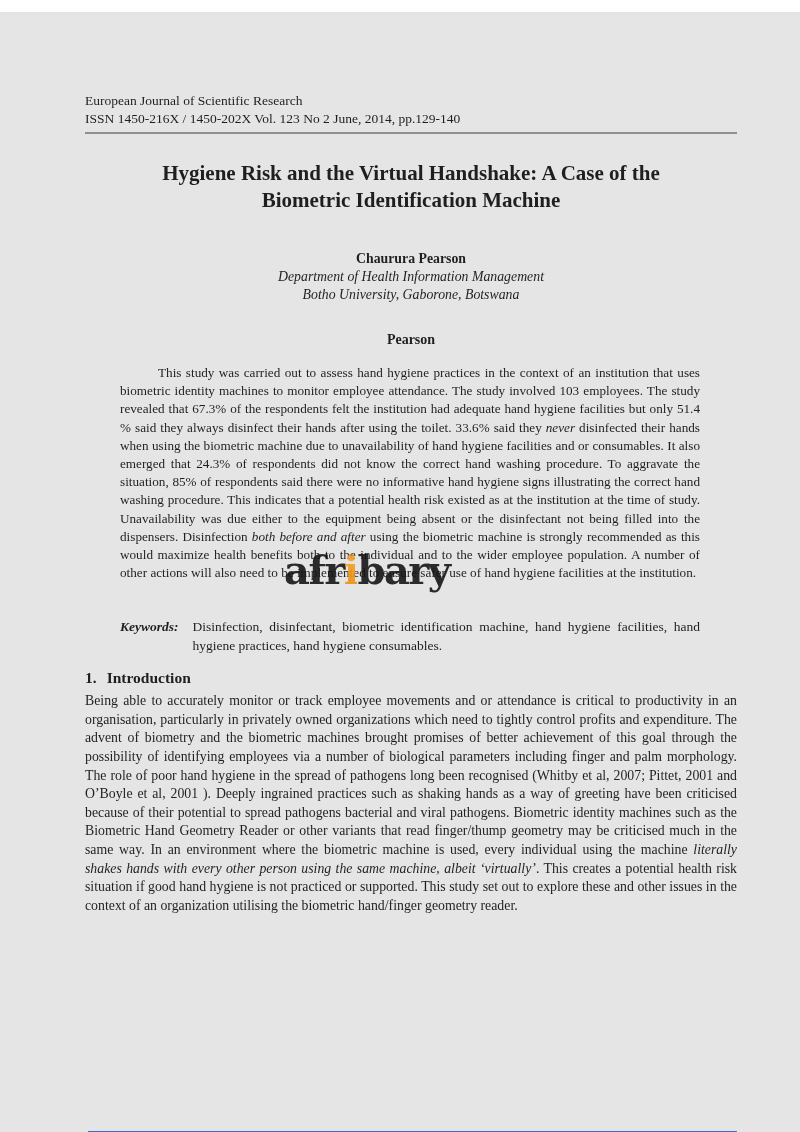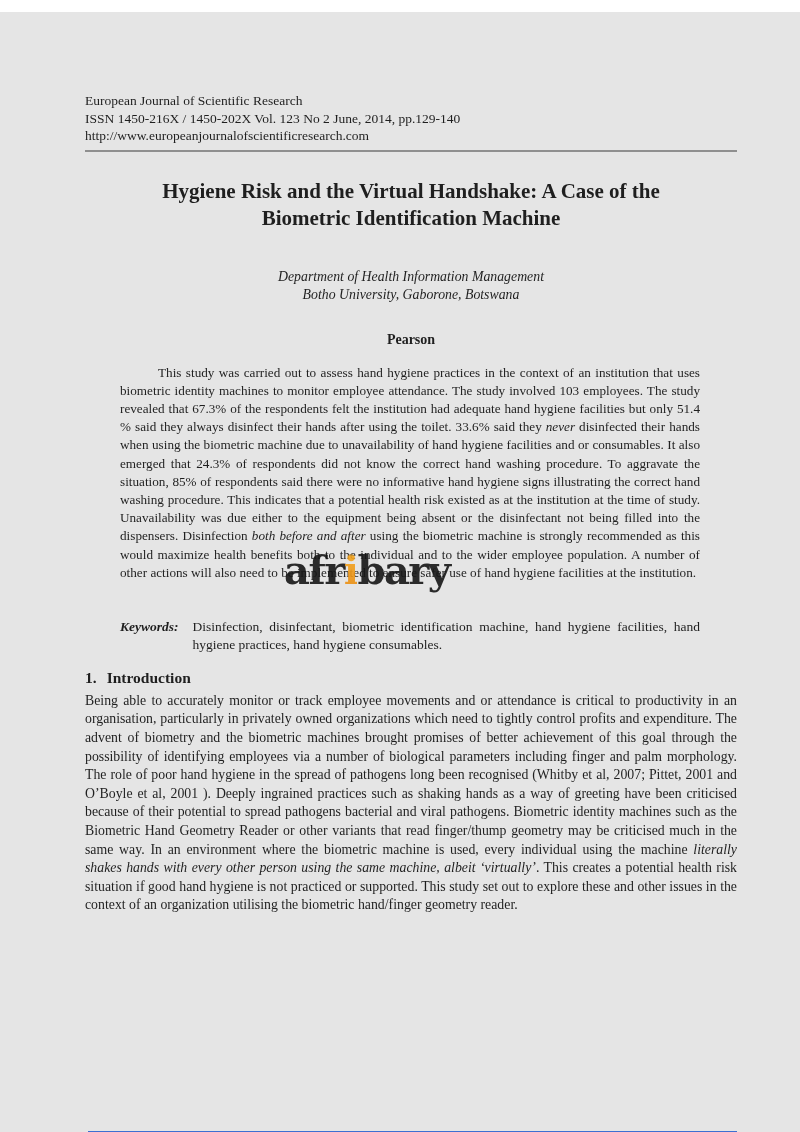--- a/index.html
+++ b/index.html
@@ -112,31 +112,31 @@
 </style>
 </head>
 <body>
 
 <div class="page">
   <div class="content">
 
     <header class="jheader">
       <div>European Journal of Scientific Research</div>
       <div>ISSN 1450-216X / 1450-202X Vol. 123 No 2 June, 2014, pp.129-140</div>
-      <div>http://www.europeanjournalofscientificresearch.com</div>
     </header>
 
     <hr class="header-rule">
 
     <h1 class="title">
       <span>Hygiene Risk and the Virtual Handshake: A Case of the</span><br>
       <span>Biometric Identification Machine</span>
     </h1>
 
     <div class="author-block">
+      <div class="author-name">Chaurura Pearson</div>
       <div class="italic">Department of Health Information Management</div>
       <div class="italic">Botho University, Gaborone, Botswana</div>
     </div>
 
     <div class="abstract-heading">Pearson</div>
 
     <p class="abstract-body"><span>This study was carried out to assess hand hygiene practices in the context of an institution that uses biometric identity machines to monitor employee attendance. The study involved 103 employees. The study revealed that 67.3% of the respondents felt the institution had adequate hand hygiene facilities but only 51.4 % said they always disinfect their hands after using the toilet. 33.6% said they </span><i>never</i><span> disinfected their hands when using the biometric machine due to unavailability of hand hygiene facilities and or consumables. It also emerged that 24.3% of respondents did not know the correct hand washing procedure. To aggravate the situation, 85% of respondents said there were no informative hand hygiene signs illustrating the correct hand washing procedure. This indicates that a potential health risk existed as at the institution at the time of study. Unavailability was due either to the equipment being absent or the disinfectant not being filled into the dispensers. Disinfection </span><i>both before and after</i><span> using the biometric machine is strongly recommended as this would maximize health benefits both to the individual and to the wider employee population. A number of other actions will also need to be implemented to ensure safer use of hand hygiene facilities at the institution.</span></p>
 
     <div class="keywords">
       <span class="kw-label">Keywords:</span>

